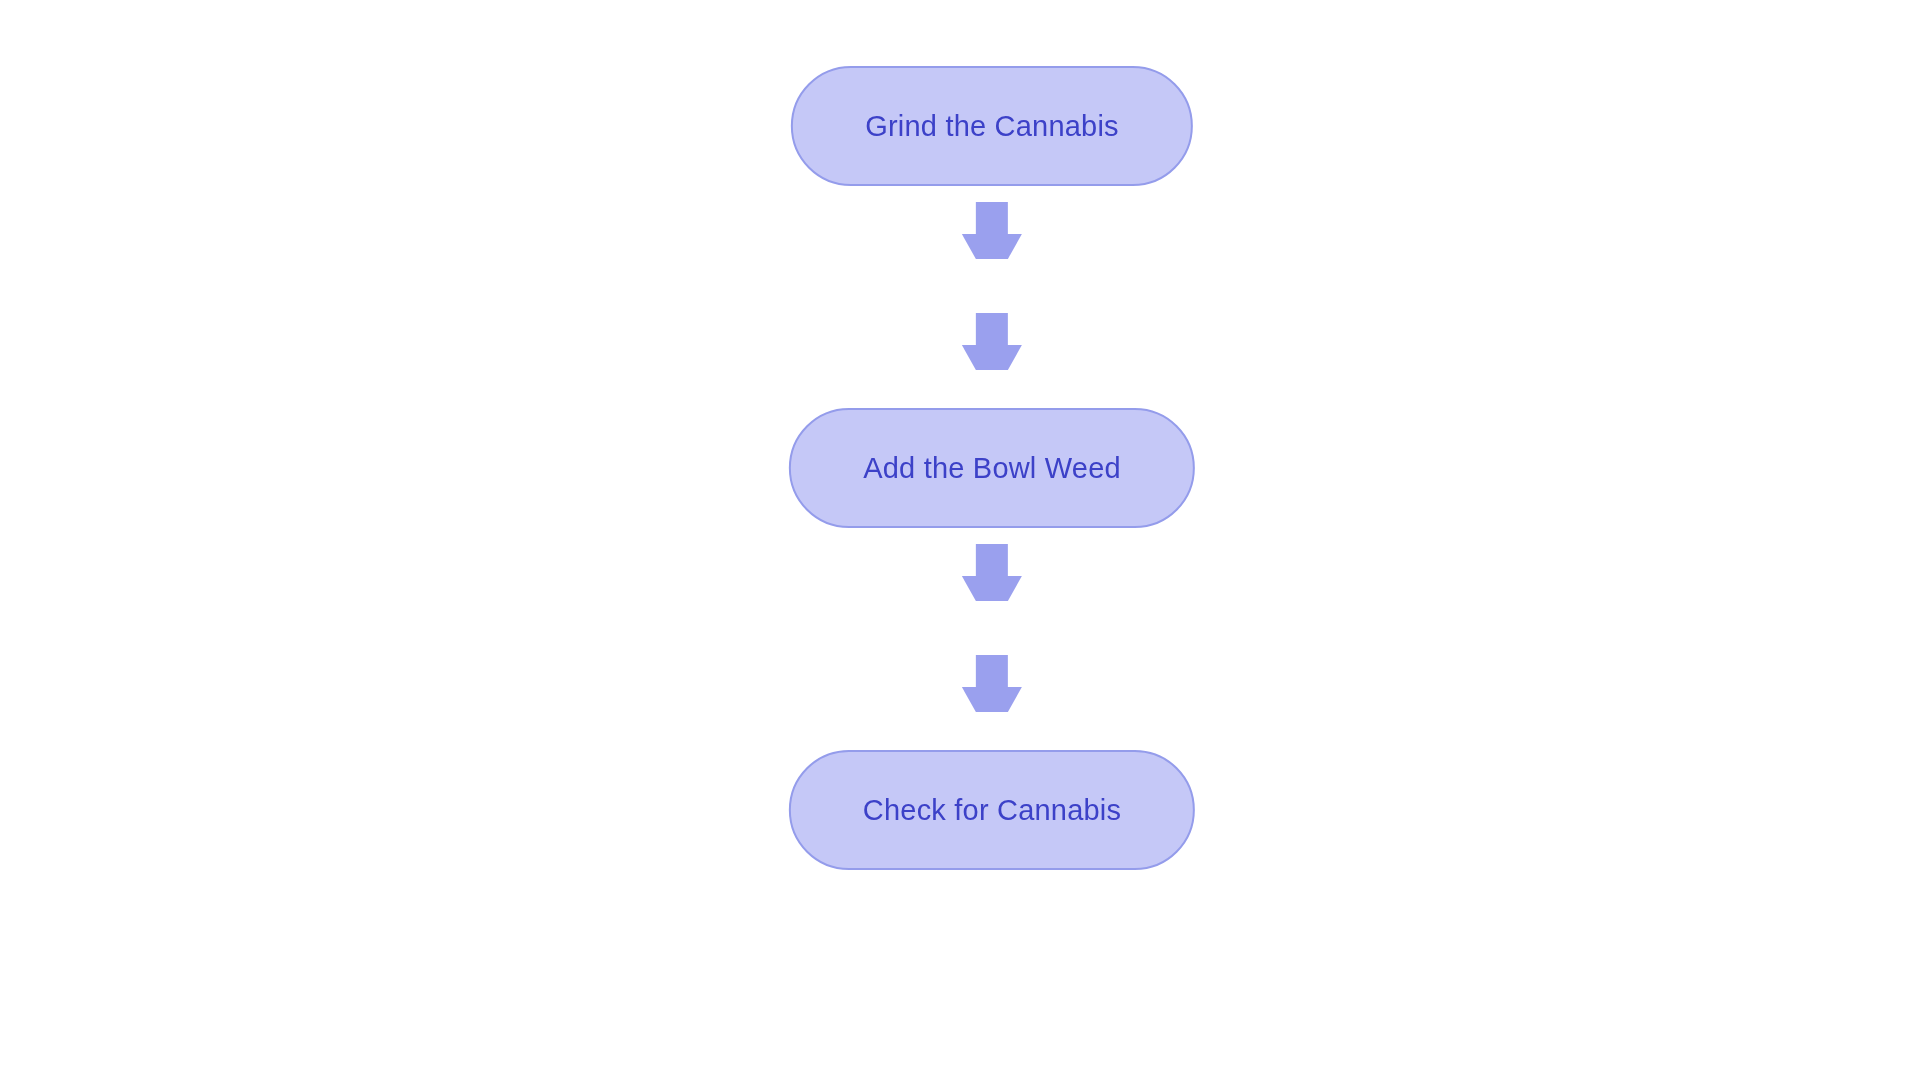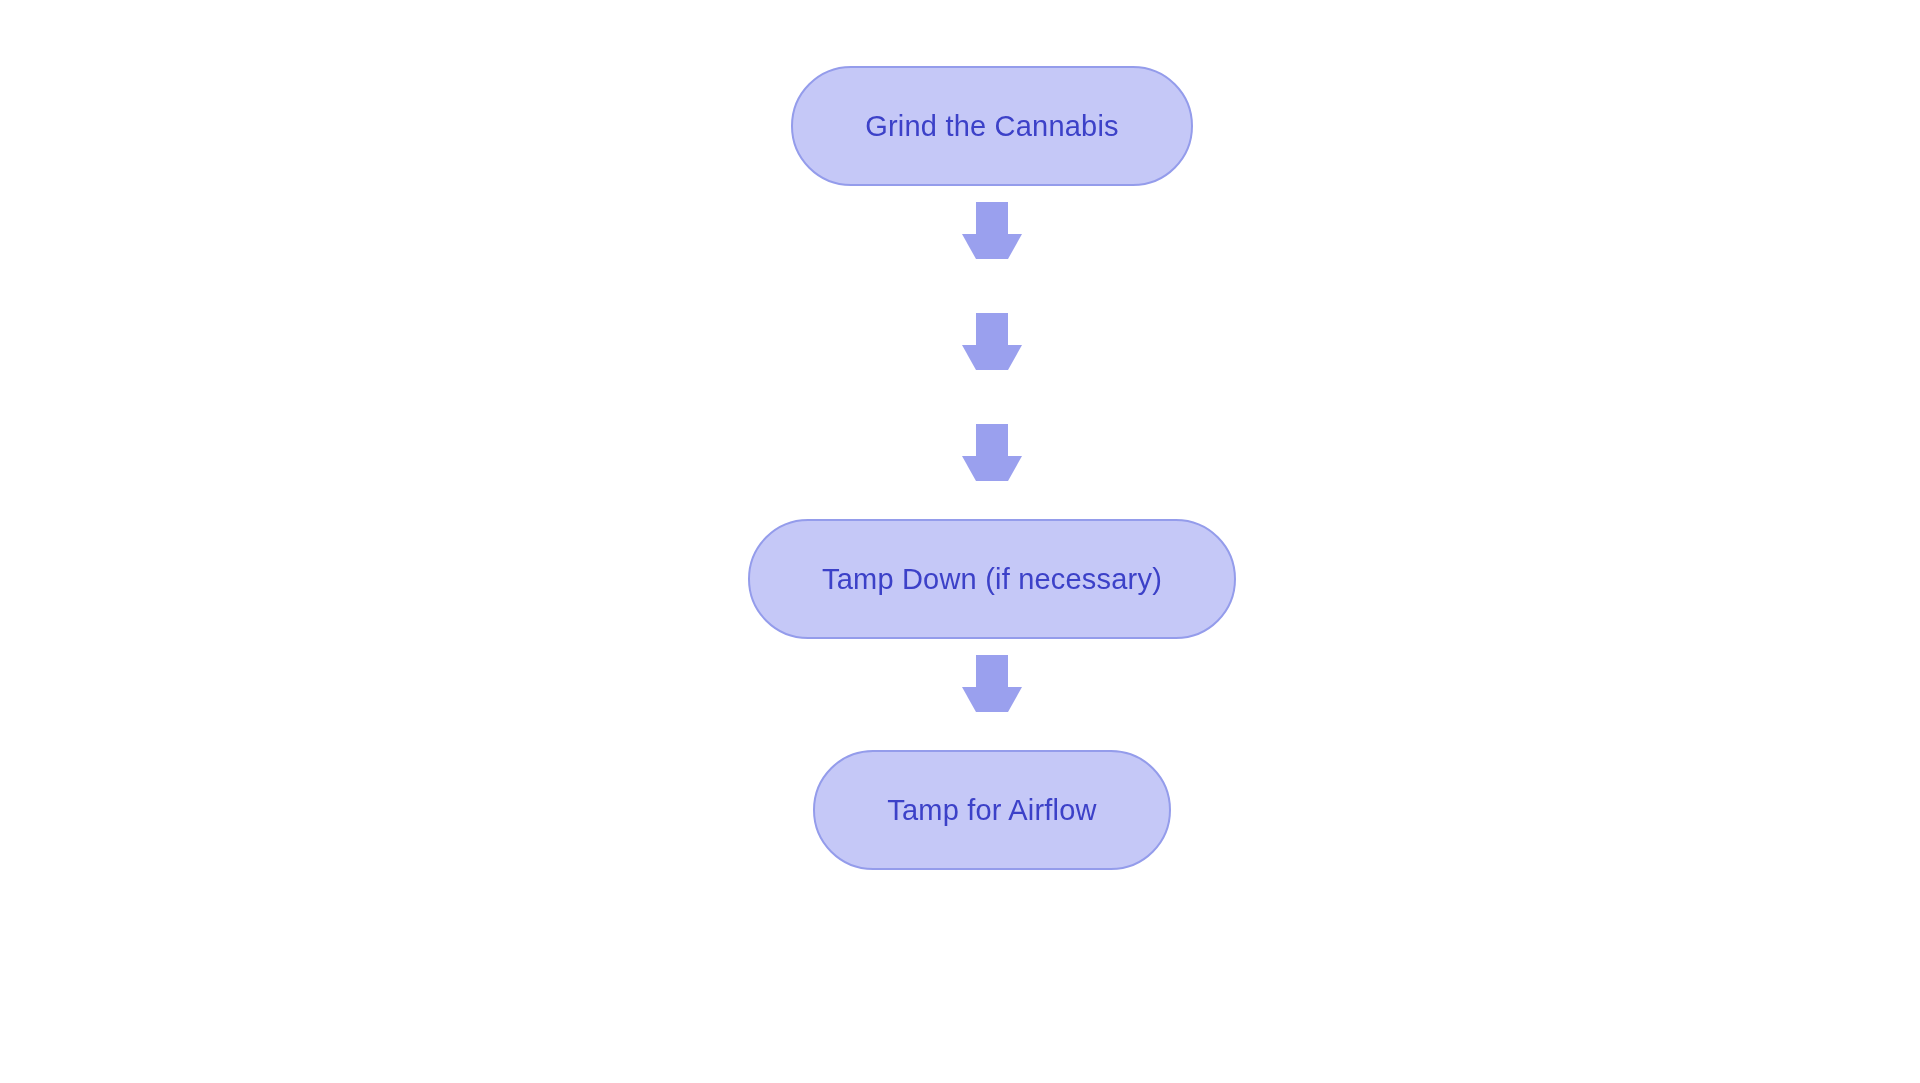--- a/index.html
+++ b/index.html
@@ -82,33 +82,33 @@
       <div class="edge-line"></div>
       <div class="edge-head"></div>
     </div>
 
 
     <div class="edge">
       <div class="edge-line"></div>
       <div class="edge-head"></div>
     </div>
 
+    <div class="node">
+      <span class="node-label">Add the Bowl Weed</span>
+    </div>
+
+    <div class="edge">
+      <div class="edge-line"></div>
+      <div class="edge-head"></div>
+    </div>
+
 
     <div class="edge">
       <div class="edge-line"></div>
       <div class="edge-head"></div>
     </div>
 
     <div class="node">
-      <span class="node-label">Tamp Down (if necessary)</span>
-    </div>
-
-    <div class="edge">
-      <div class="edge-line"></div>
-      <div class="edge-head"></div>
-    </div>
-
-    <div class="node">
-      <span class="node-label">Tamp for Airflow</span>
+      <span class="node-label">Check for Cannabis</span>
     </div>
 
   </div>
 </div>
 
 </body></html>

